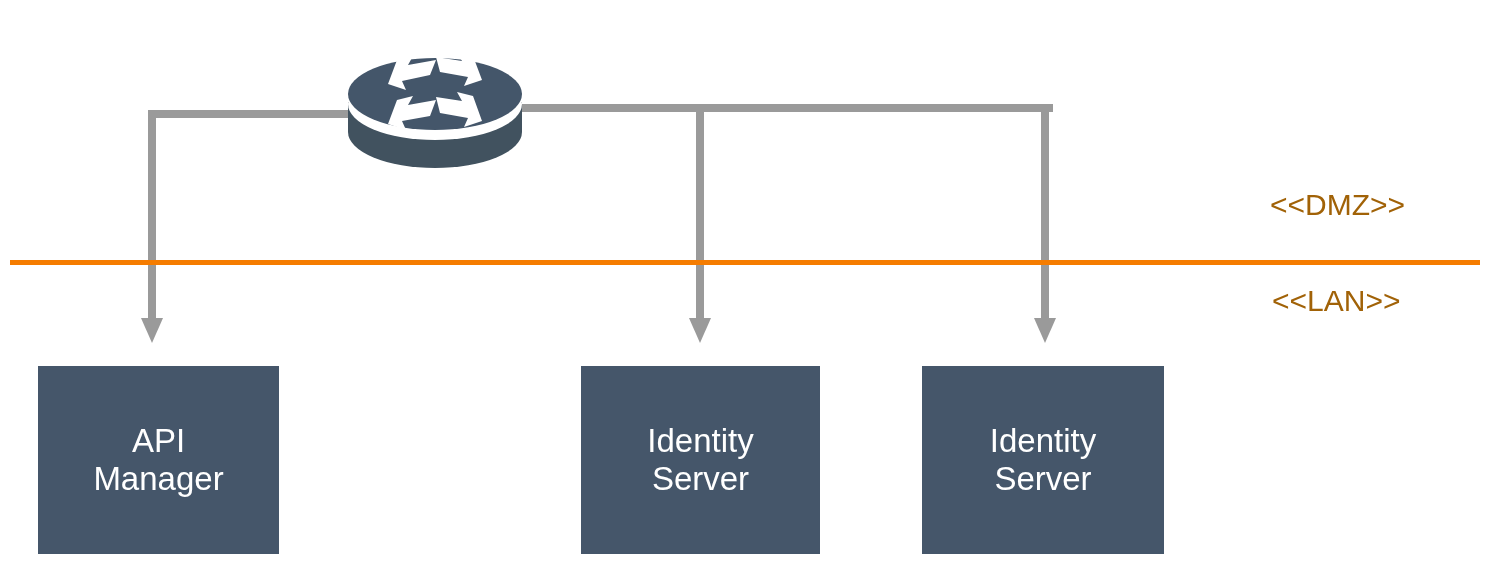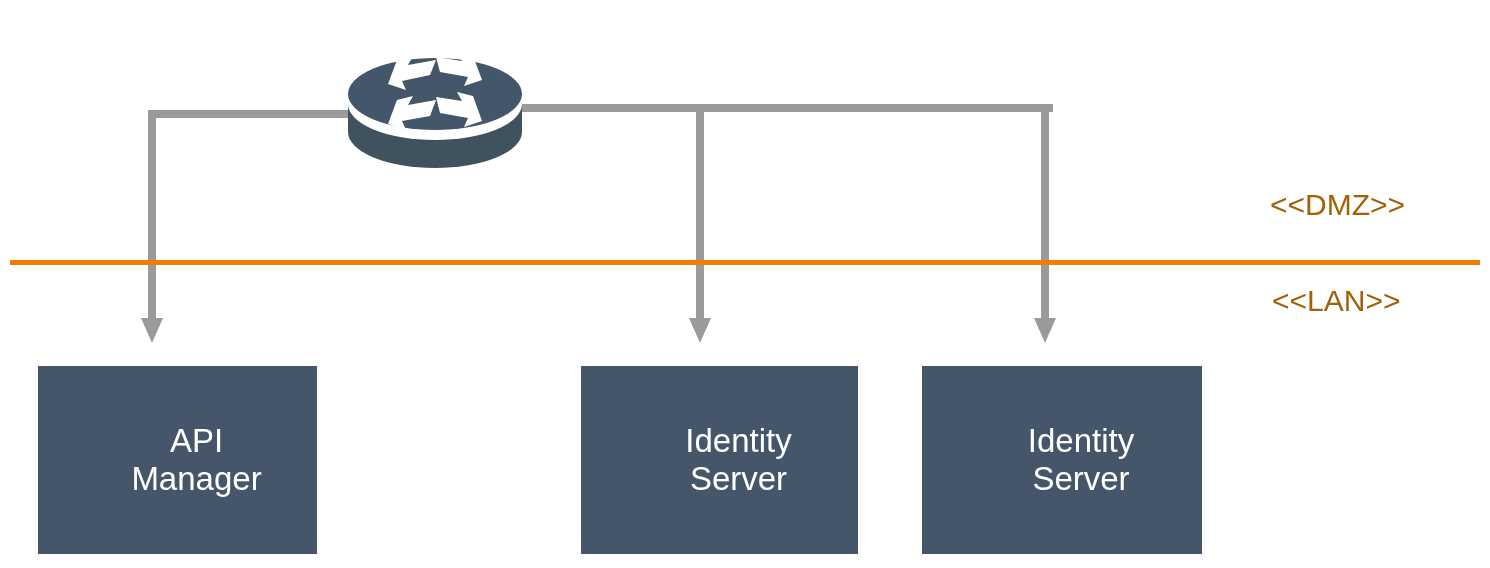--- a/index.html
+++ b/index.html
@@ -67,21 +67,20 @@
   .router svg { display: block; width: 100%; height: 100%; }
 
   
   .node {
     position: absolute;
     background: #45566a;
     display: flex;
     align-items: center;
     justify-content: center;
     text-align: center;
-    padding-left: 38px;
   }
   .node-label {
     color: #ffffff;
     font-size: 33px;
     line-height: 1.15;
     font-weight: 400;
     padding: 0 6px;
     white-space: pre-line;
   }
 

